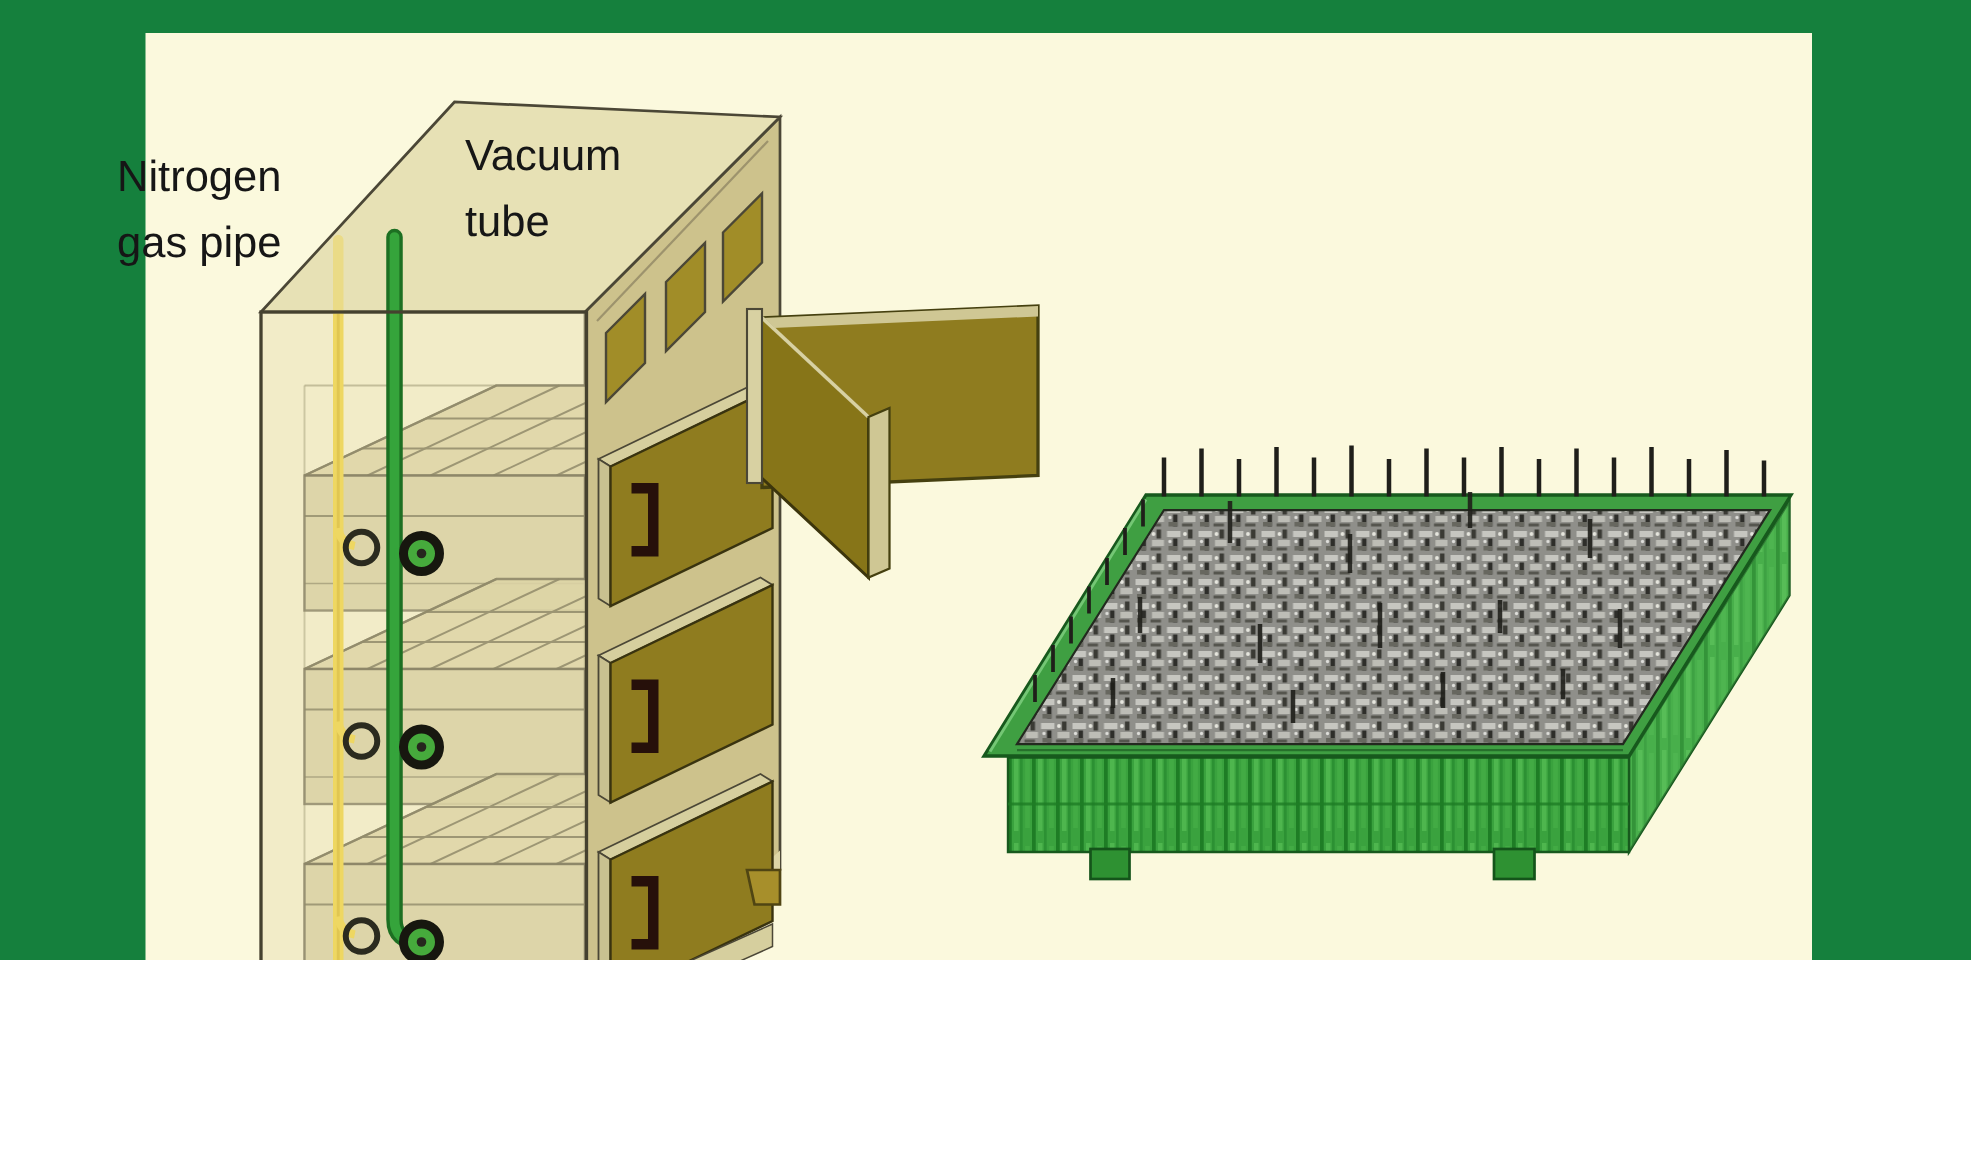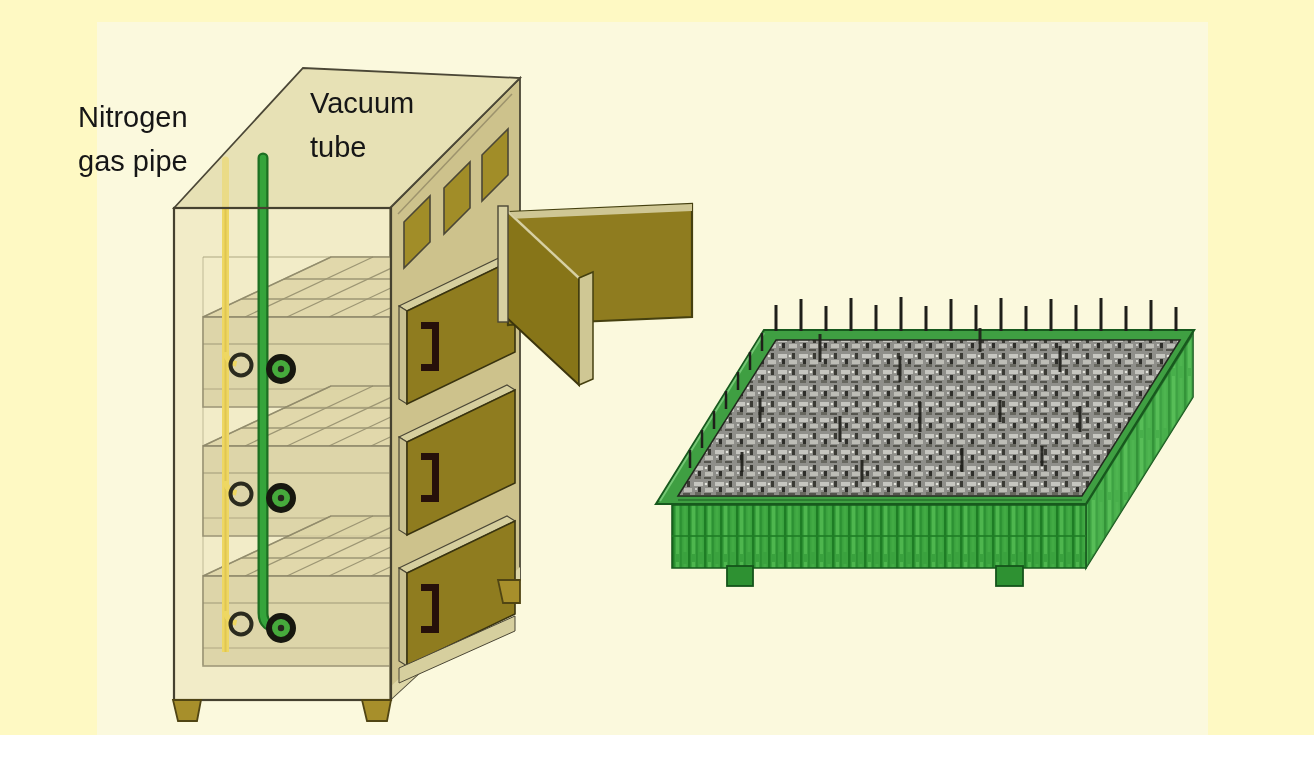--- a/index.html
+++ b/index.html
@@ -1,16 +1,16 @@
 <!DOCTYPE html>
 <html><head>
 <meta charset="utf-8">
 <style>
   html,body{margin:0;padding:0;background:#ffffff;}
-  .page{position:relative;width:1314px;height:735px;background:#fef9c3;overflow:hidden;
+  .page{position:relative;width:1314px;height:640px;background:#15803d;overflow:hidden;
         font-family:"Liberation Sans", sans-serif;}
   svg{display:block;}
   text{font-family:"Liberation Sans", sans-serif;}
 </style>
 </head>
 <body>
 
 <div class="page">
 <svg width="1314" height="768" viewBox="0 0 1314 768">
   <defs>

